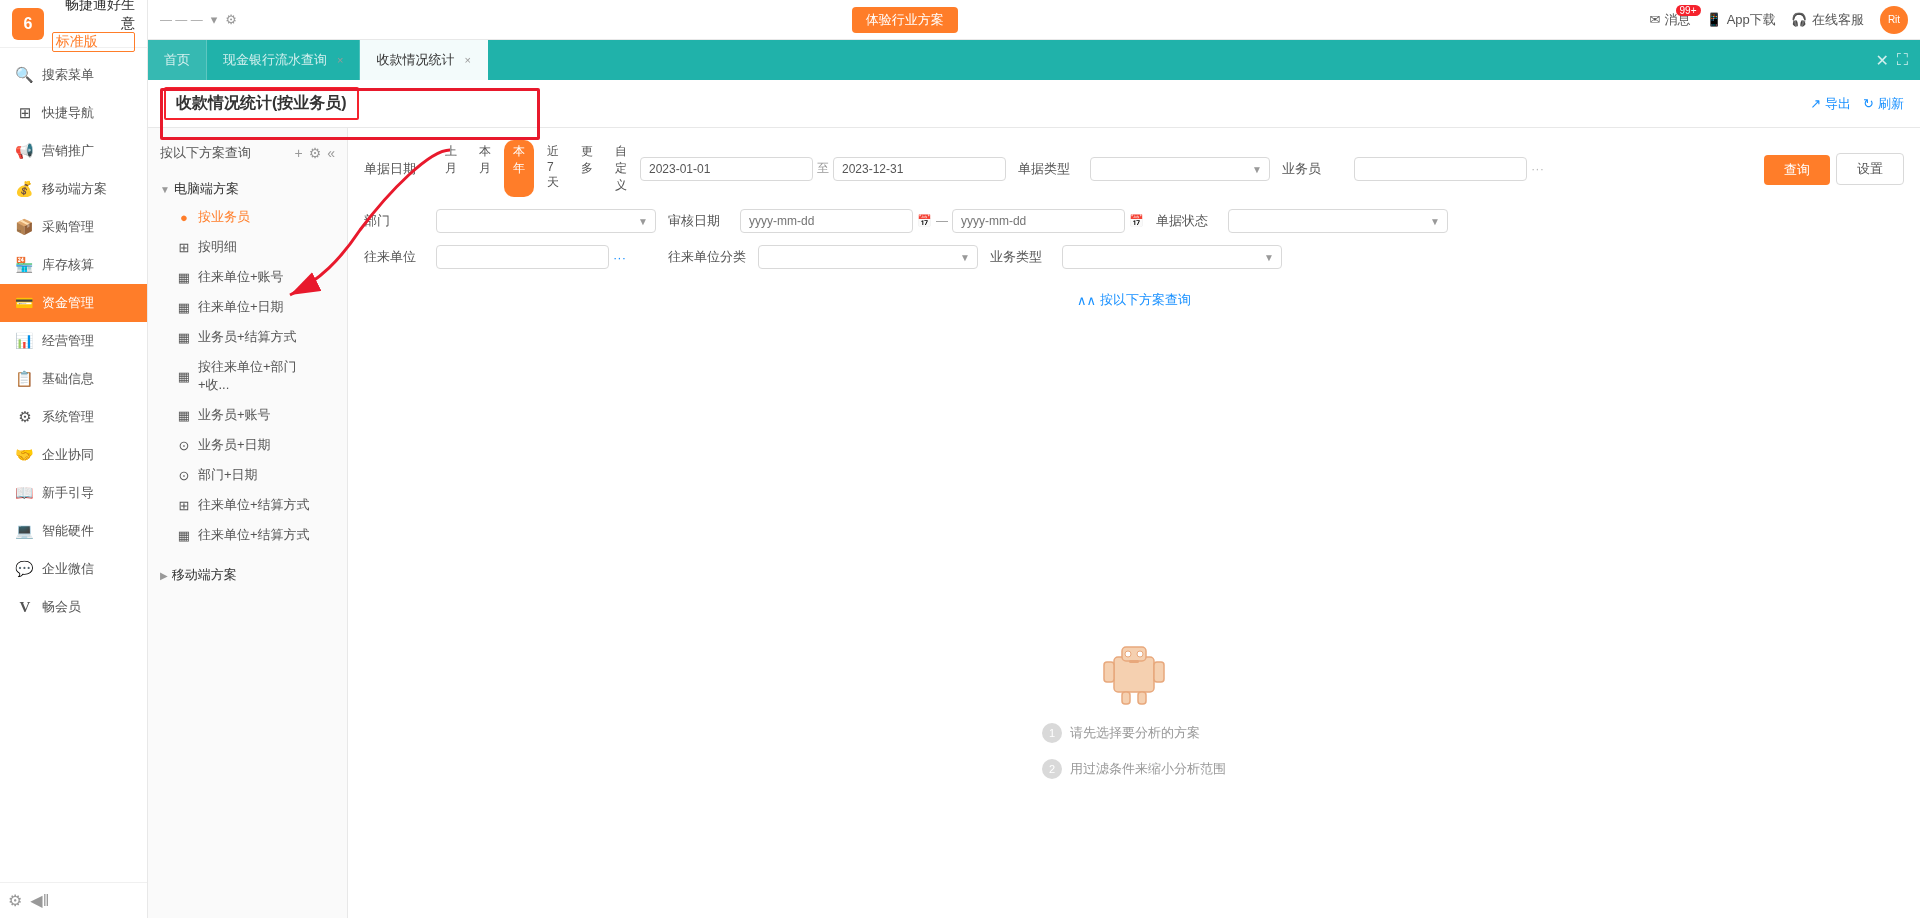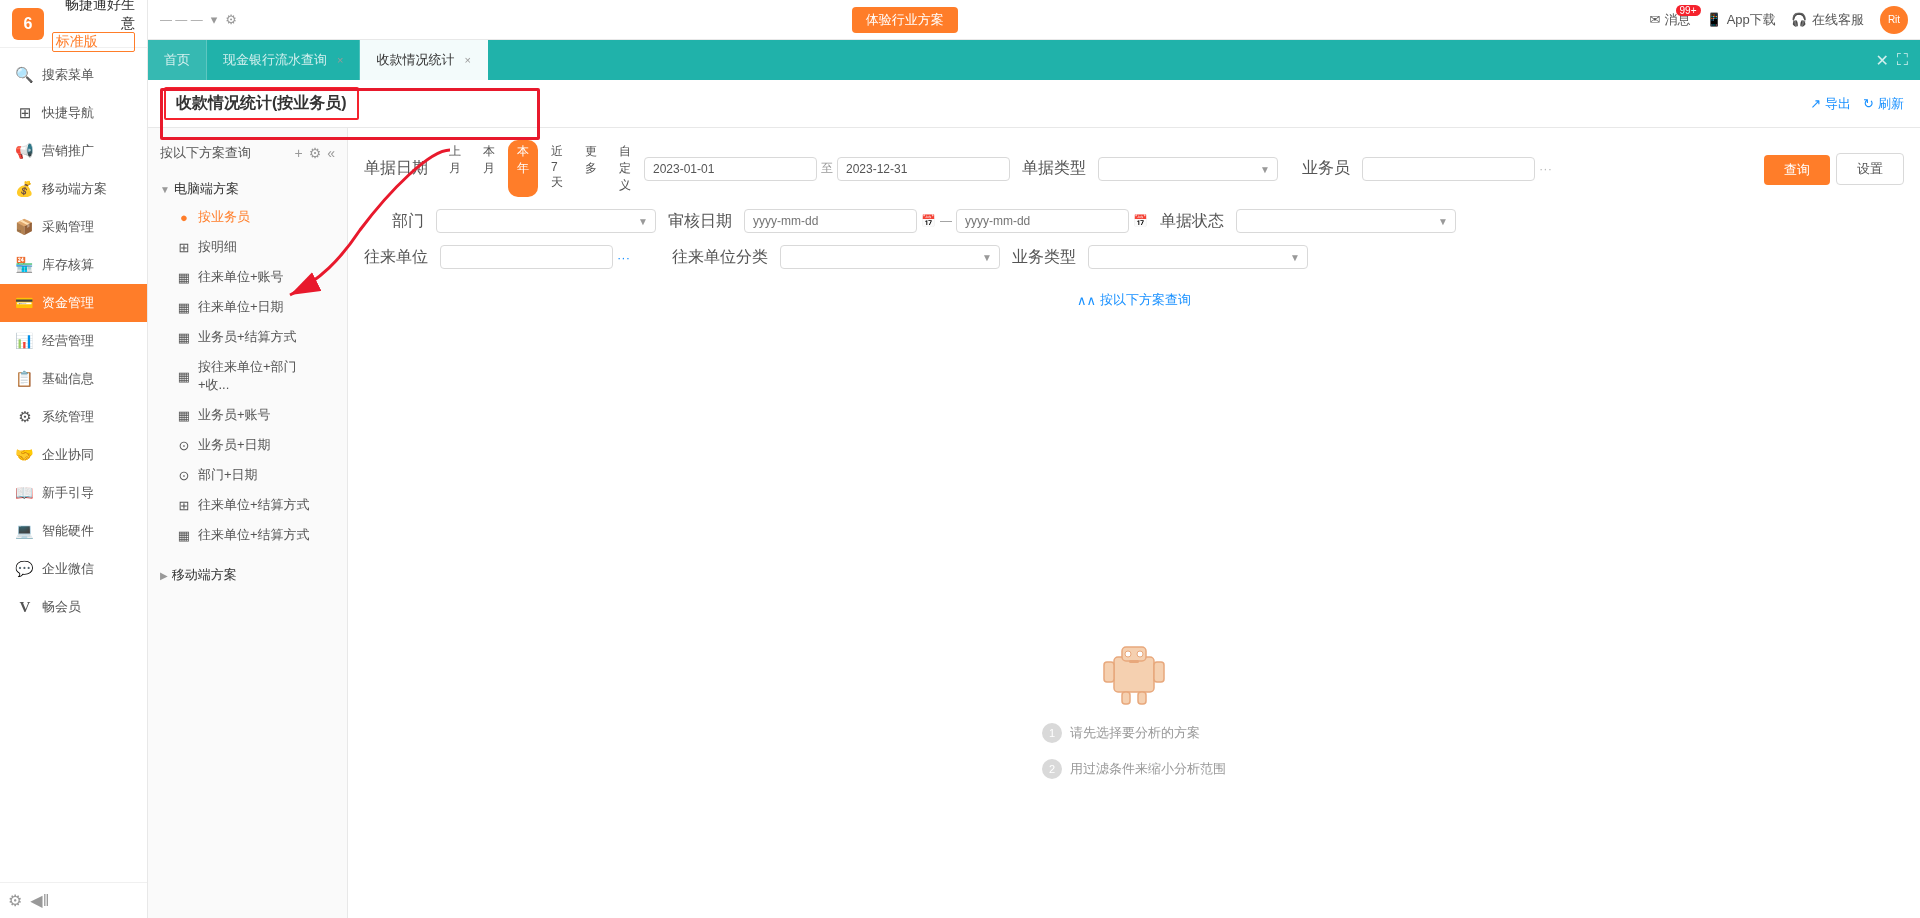--- a/index.html
+++ b/index.html
@@ -188,21 +188,21 @@
       background: #fff;
       padding: 12px 16px;
       overflow-y: auto;
     }
     .filter-row {
       display: flex;
       align-items: center;
       margin-bottom: 12px;
       gap: 12px;
     }
-    .filter-label { color: #555; font-size: 16px; min-width: 60px; text-align: right; }
+    .filter-label { color: #555; font-size: 13px; min-width: 60px; text-align: left; }
     .filter-control { display: flex; align-items: center; gap: 4px; flex: 1; }
     .date-tabs { display: flex; gap: 4px; }
     .date-tab {
       padding: 2px 8px; border-radius: 2px;
       font-size: 12px; cursor: pointer;
       color: #555; border: 1px solid transparent;
     }
     .date-tab.active { background: #ff7d29; color: #fff; border-radius: 10px; }
     .date-input {
       border: 1px solid #d9d9d9; border-radius: 4px;

